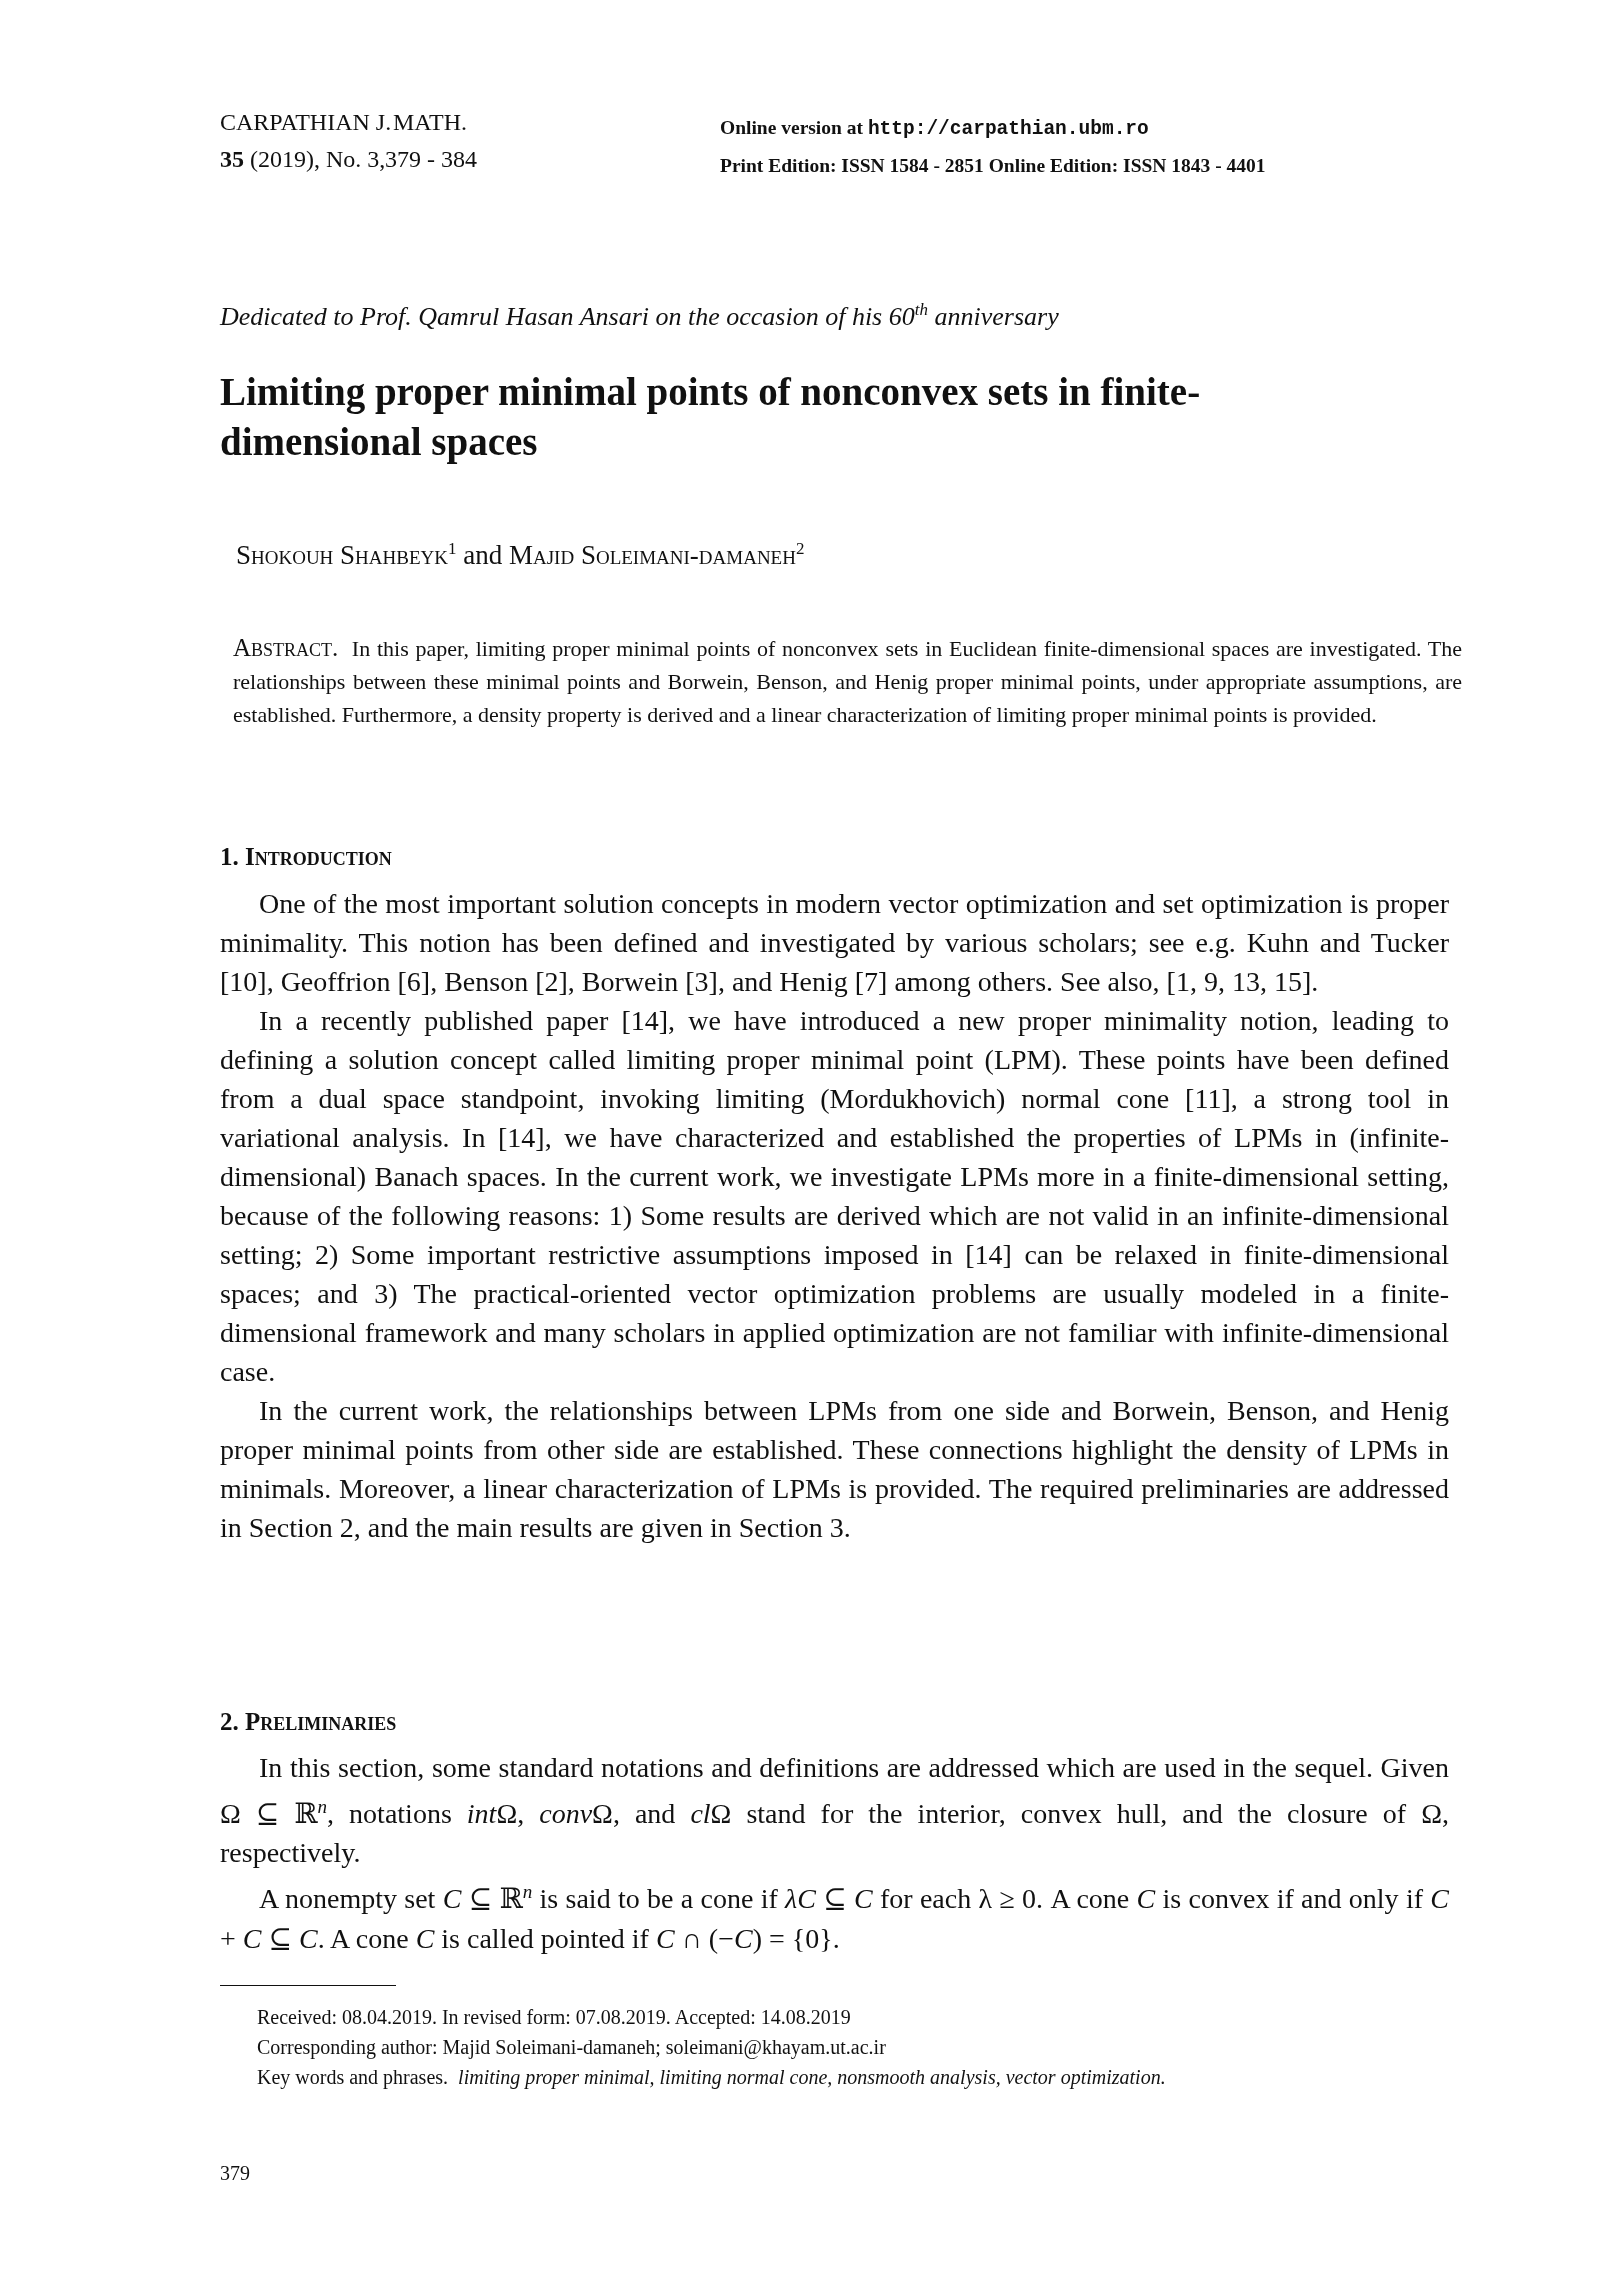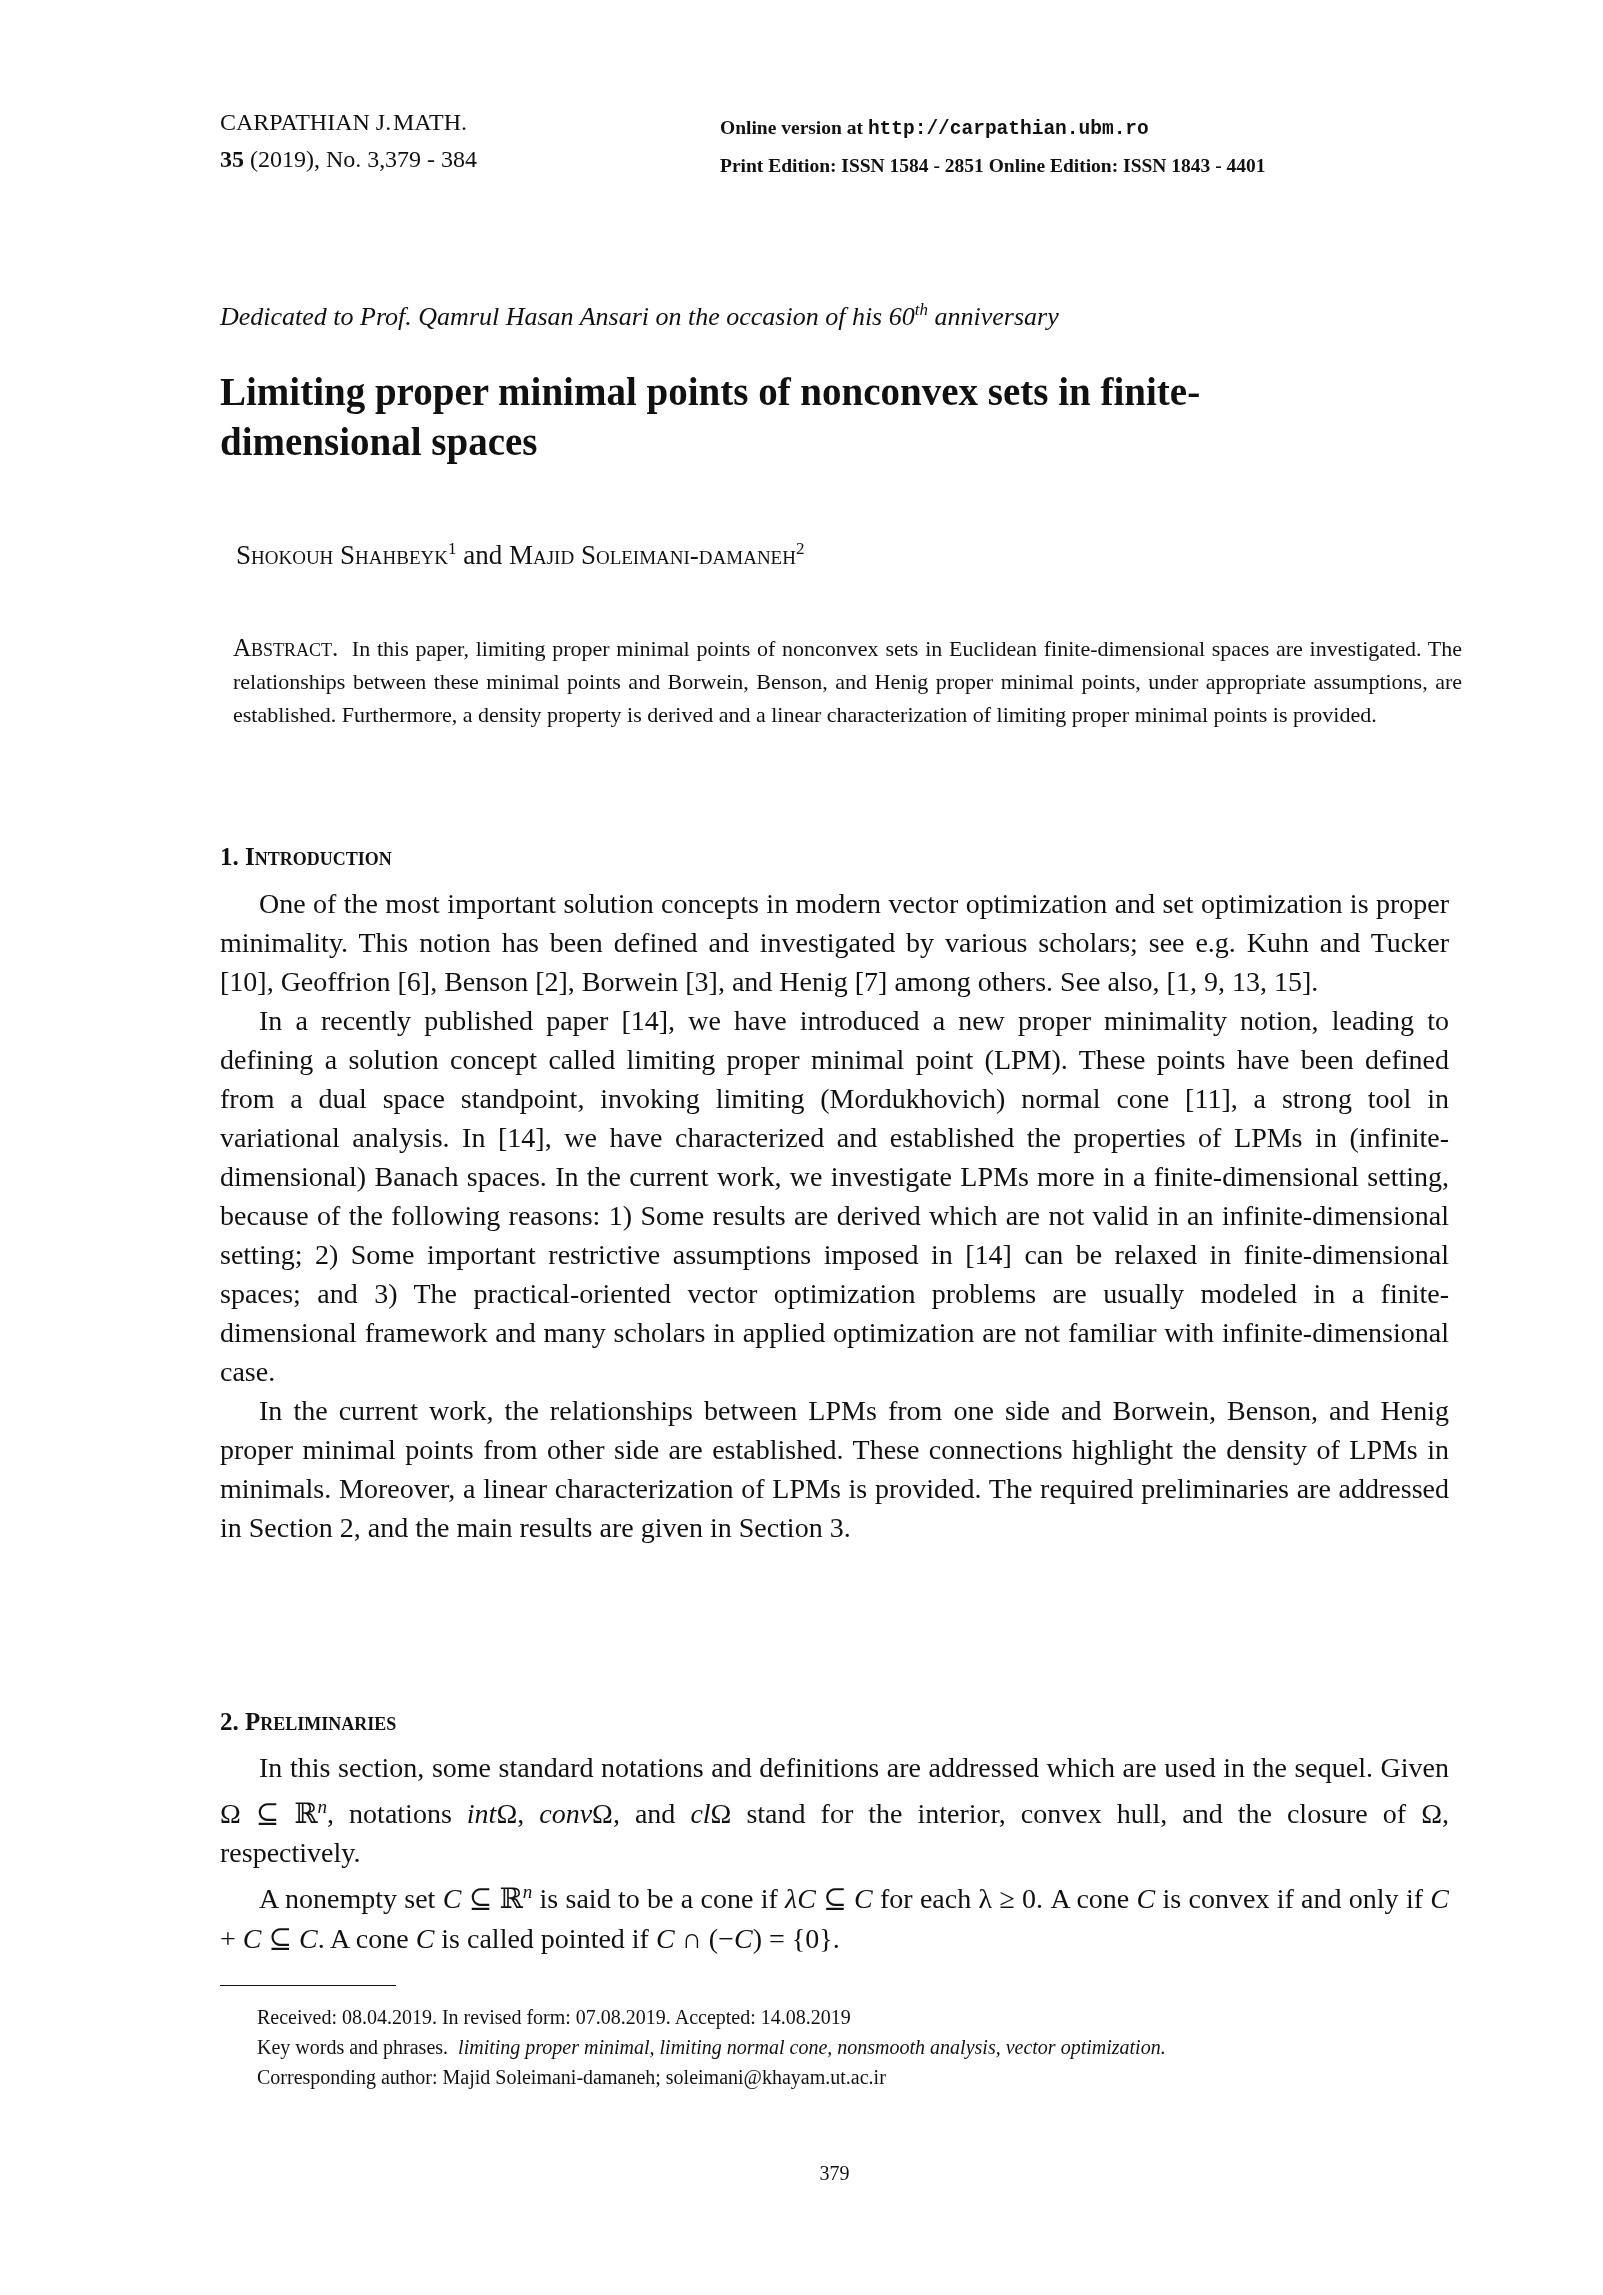--- a/index.html
+++ b/index.html
@@ -17,21 +17,21 @@
   .authors .plain { font-variant: normal; }
   .abstract { position: absolute; top: 631px; left: 13px; width: 1229px; font-size: 22px; line-height: 33px; text-align: justify; }
   .abstract .lab { font-variant: small-caps; font-size: 25px; }
   .sec { position: absolute; left: 0; width: 1229px; text-align: left; font-size: 25px; font-variant: small-caps; font-weight: bold; }
   .body { position: absolute; left: 0; width: 1229px; font-size: 28px; line-height: 39px; text-align: justify; }
   .body p { margin: 0; text-indent: 39px; }
   .m { font-style: italic; }
   .rule { position: absolute; top: 1985px; left: 0; width: 176px; border-top: 1.6px solid #111; }
   .foot { position: absolute; top: 2002px; left: 37px; width: 1194px; font-size: 20px; line-height: 30px; }
   .foot div { white-space: nowrap; }
-  .pno { position: absolute; top: 2162px; left: 0; width: 1229px; text-align: center; font-size: 20px; }
+  .pno { position: absolute; top: 2162px; left: 0; width: 1229px; text-align: left; font-size: 20px; }
 </style>
 </head>
 <body>
 
 <div class="page">
 
   <div class="hdr">
     <div class="hdr-row hdr-j" style="top:0;">
       <span>CARPATHIAN J.</span>
       <span style="position:absolute; left:173px;">MATH.</span>
@@ -78,22 +78,22 @@
 
   <div class="body" style="top:1748px;">
     <p><span>In this section, some standard notations and definitions are addressed which are used in the sequel. Given Ω ⊆ ℝ</span><sup style="font-size:19px;" class="m">n</sup><span>, notations </span><span class="m">int</span><span>Ω, </span><span class="m">conv</span><span>Ω, and </span><span class="m">cl</span><span>Ω stand for the interior, convex hull, and the closure of Ω, respectively.</span></p>
     <p><span>A nonempty set </span><span class="m">C</span><span> ⊆ ℝ</span><sup style="font-size:19px;" class="m">n</sup><span> is said to be a cone if </span><span class="m">λC</span><span> ⊆ </span><span class="m">C</span><span> for each λ ≥ 0. A cone </span><span class="m">C</span><span> is convex if and only if </span><span class="m">C</span><span> + </span><span class="m">C</span><span> ⊆ </span><span class="m">C</span><span>. A cone </span><span class="m">C</span><span> is called pointed if </span><span class="m">C</span><span> ∩ (−</span><span class="m">C</span><span>) = {0}.</span></p>
   </div>
 
   <div class="rule"></div>
 
   <div class="foot">
     <div>Received: 08.04.2019. In revised form: 07.08.2019. Accepted: 14.08.2019</div>
+    <div>Corresponding author: Majid Soleimani-damaneh; soleimani@khayam.ut.ac.ir</div>
     <div>
       <span>Key words and phrases.</span>&nbsp;
       <i>limiting proper minimal, limiting normal cone, nonsmooth analysis, vector optimization.</i>
     </div>
-    <div>Corresponding author: Majid Soleimani-damaneh; soleimani@khayam.ut.ac.ir</div>
   </div>
 
   <div class="pno">379</div>
 </div>
 
 
 </body></html>

